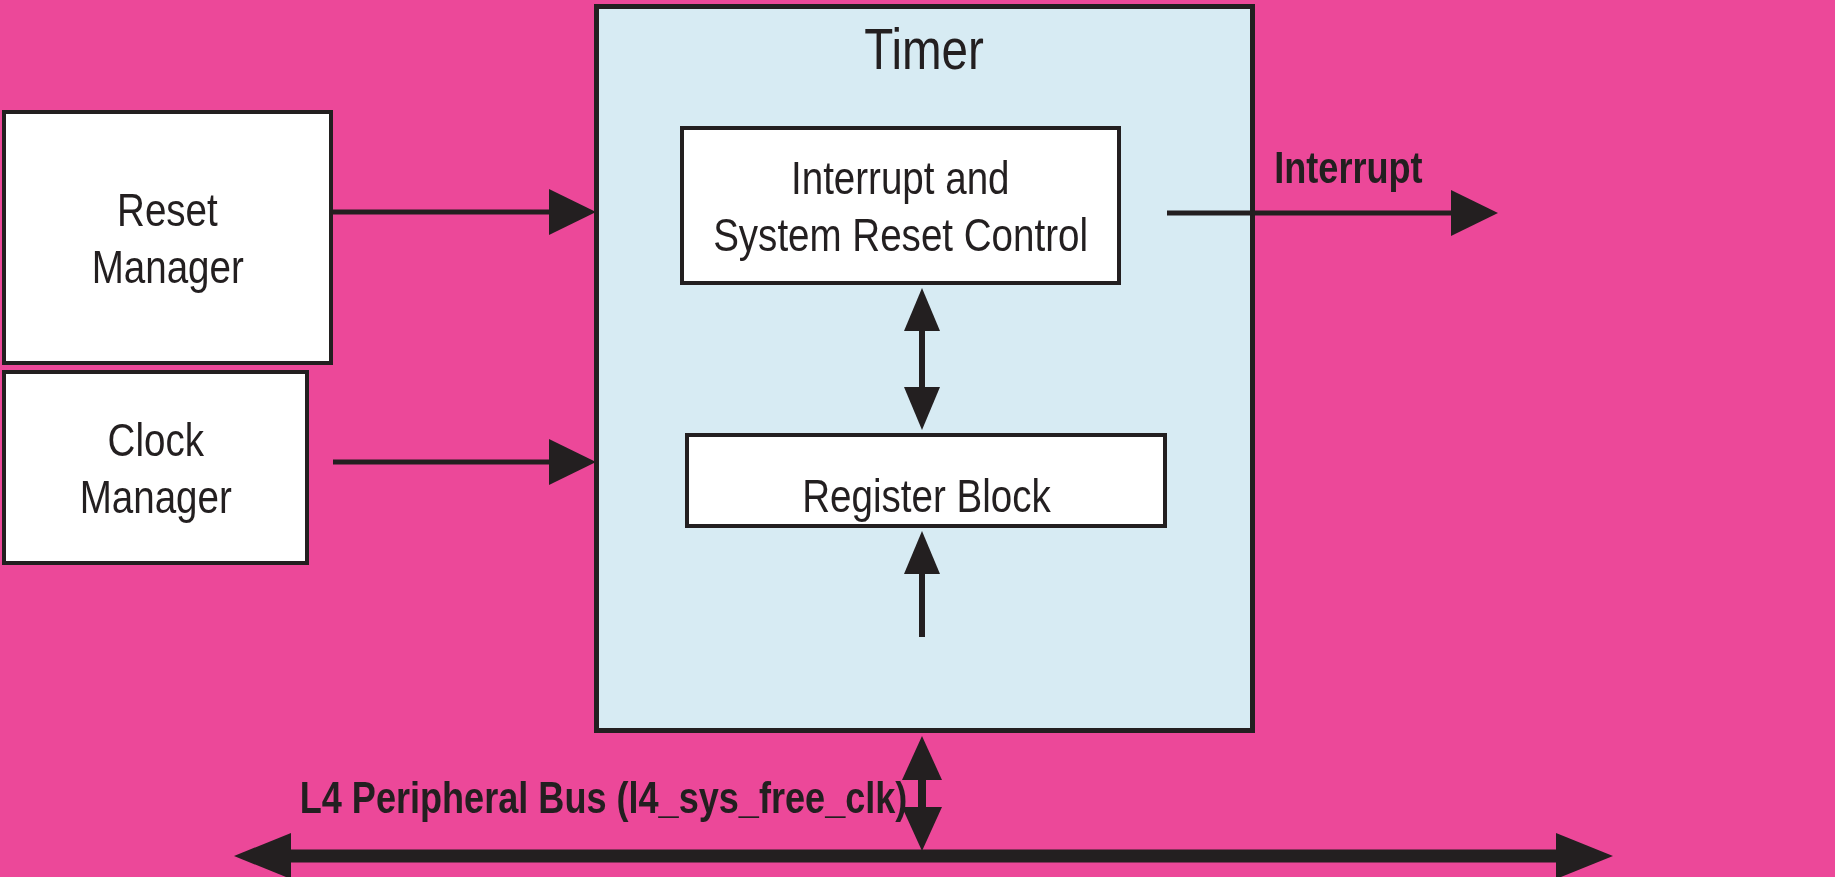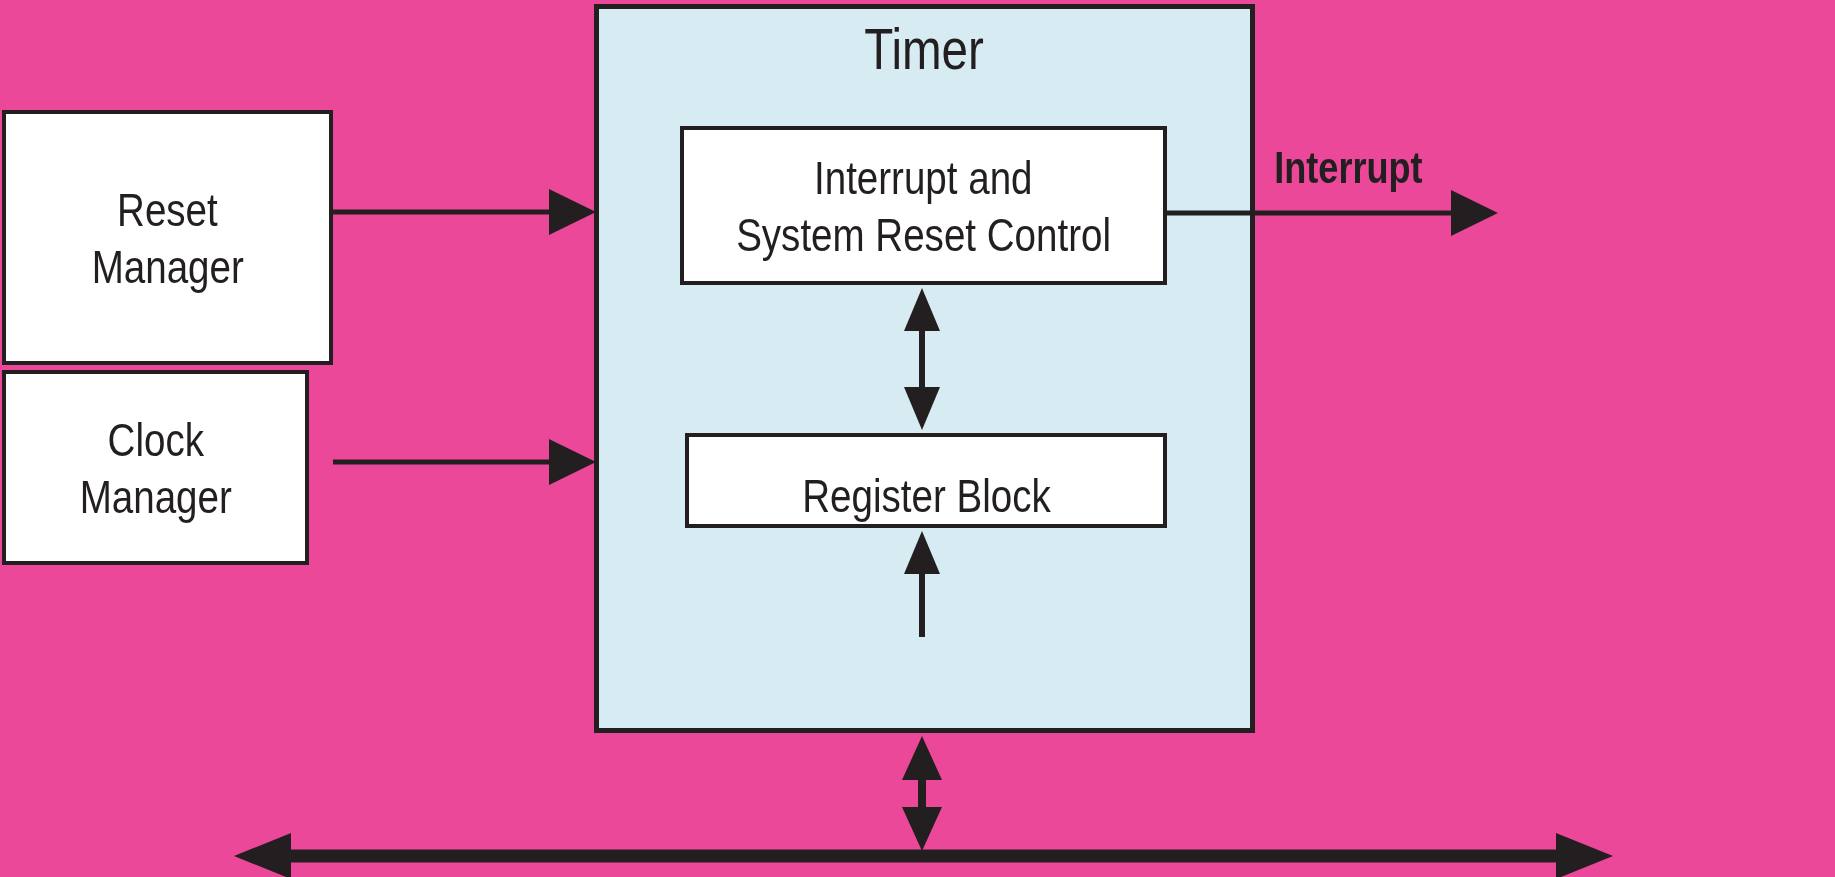--- a/index.html
+++ b/index.html
@@ -87,21 +87,21 @@
   <div class="box" style="left:2px; top:110px; width:331px; height:255px;">
     <span class="line">Reset</span>
     <span class="line">Manager</span>
   </div>
 
   <div class="box" style="left:2px; top:370px; width:307px; height:195px;">
     <span class="line">Clock</span>
     <span class="line">Manager</span>
   </div>
 
-  <div class="box" style="left:680px; top:126px; width:487px; height:159px;">
+  <div class="box" style="left:680px; top:126px; width:441px; height:159px;">
     <span class="line">Interrupt and</span>
     <span class="line">System Reset Control</span>
   </div>
 
   <div class="box" style="left:685px; top:433px; width:482px; height:95px;justify-content:flex-end;">
     <span class="line">Register Block</span>
   </div>
 
 
 
@@ -136,14 +136,17 @@
       <line x1="282" y1="856" x2="1565" y2="856" stroke-width="13"></line>
       <polygon points="234,856 291,833 291,879"></polygon>
       <polygon points="1613,856 1556,833 1556,879"></polygon>
     </g>
   </svg>
 
   <div class="anno" id="interrupt-label">
     <span class="line">Interrupt</span>
   </div>
 
+  <div class="anno" id="bus-label">
+    <span class="line">L4 Peripheral Bus (l4_sys_free_clk)</span>
+  </div>
 
 </div>
 
 </body></html>

